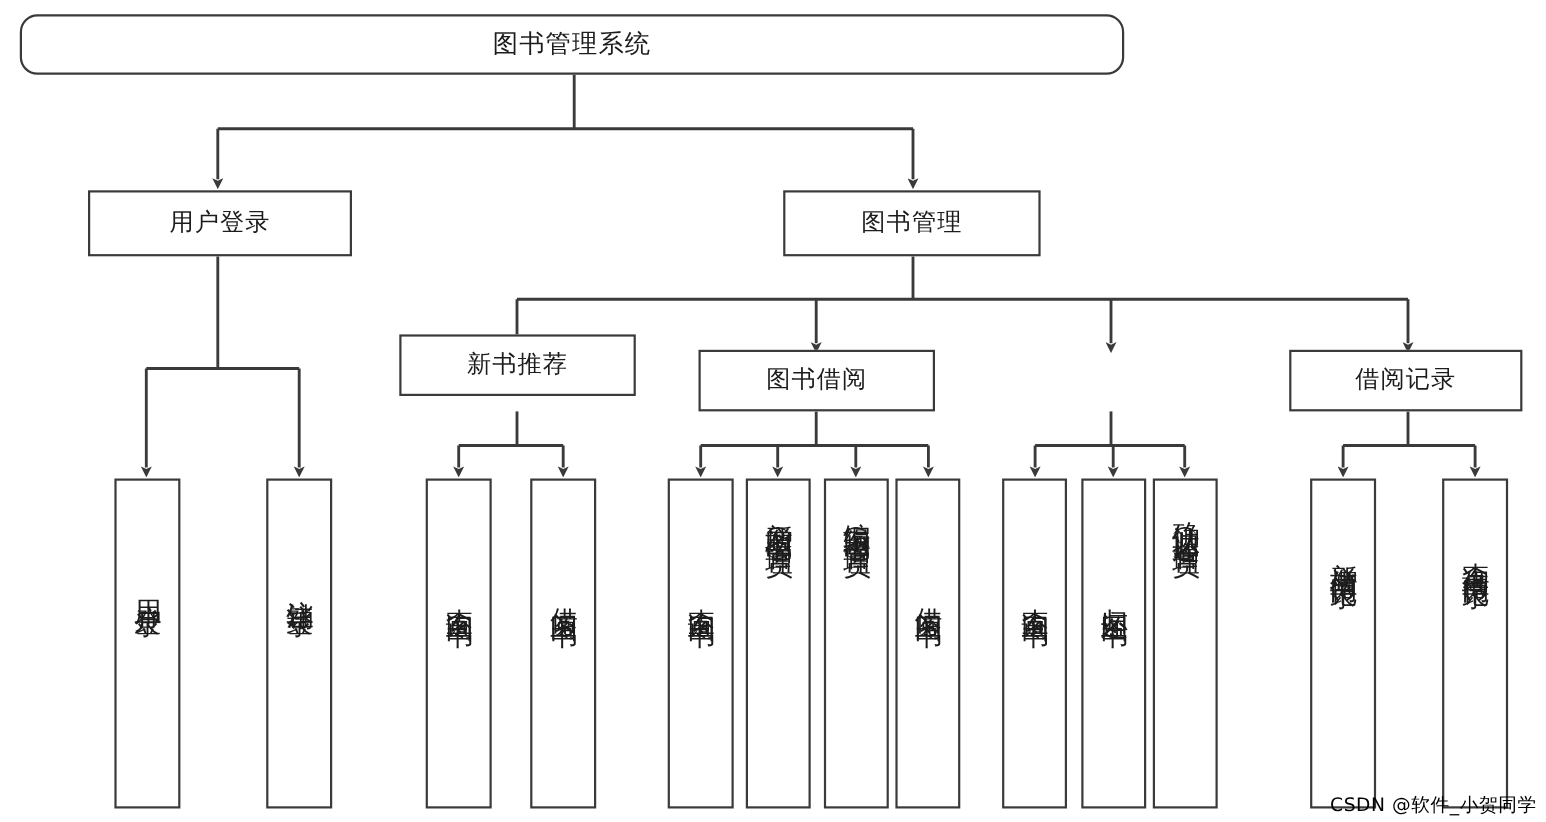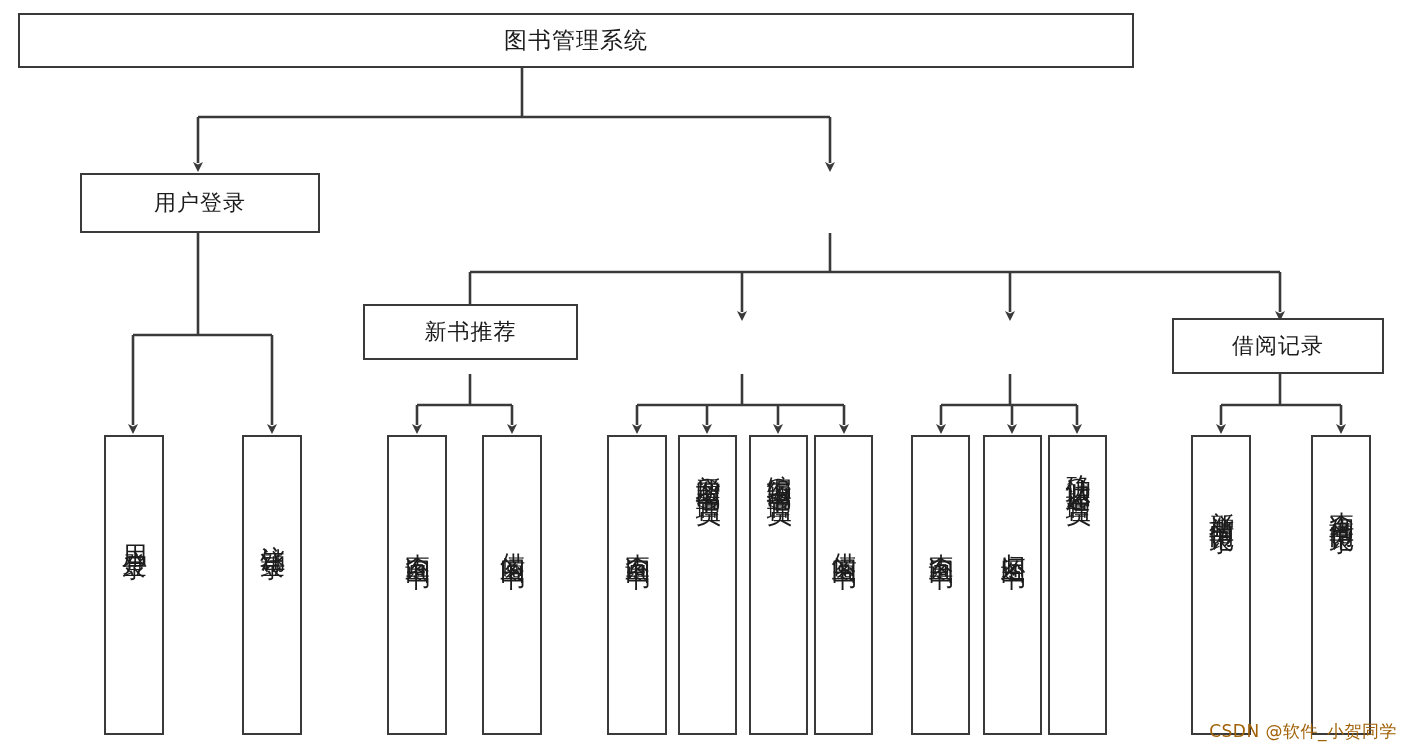--- a/index.html
+++ b/index.html
@@ -51,21 +51,21 @@
   }
   .node.vert.mid .label{ margin-top:78px; }
   .node.vert.midshort .label{ margin-top:86px; }
   .node.vert.long .label{ margin-top:8px; }
   .node.vert.recs .label{ margin-top:44px; }
 
   #watermark{
     position:absolute;
     right:8px;bottom:4px;
     font-size:17px;
-    color:#a16207;
+    color:#000000;
     letter-spacing:0.5px;
     white-space:nowrap;
     user-select:none;
   }
 </style>
 </head>
 <body>
 
 <div id="canvas">
 
@@ -115,30 +115,36 @@
       <path d="M1012,405 L1012,425" marker-end="url(#arrow)"></path>
       <path d="M1077,405 L1077,425" marker-end="url(#arrow)"></path>
 
       <path d="M1280,374 L1280,405"></path>
       <path d="M1221,405 L1341,405"></path>
       <path d="M1221,405 L1221,425" marker-end="url(#arrow)"></path>
       <path d="M1341,405 L1341,425" marker-end="url(#arrow)"></path>
     </g>
   </svg>
 
-  <div class="node horiz root" style="left:18px;top:13px;width:1116px;height:55px;">
+  <div class="node horiz root" style="left:18px;top:13px;width:1004px;height:55px;border-radius:16px;">
     <span class="label">图书管理系统</span>
   </div>
 
   <div class="node horiz" style="left:80px;top:173px;width:240px;height:60px;">
     <span class="label">用户登录</span>
   </div>
+  <div class="node horiz" style="left:712px;top:173px;width:234px;height:60px;">
+    <span class="label">图书管理</span>
+  </div>
 
   <div class="node horiz" style="left:363px;top:304px;width:215px;height:56px;">
     <span class="label">新书推荐</span>
+  </div>
+  <div class="node horiz" style="left:635px;top:318px;width:215px;height:56px;">
+    <span class="label">图书借阅</span>
   </div>
   <div class="node horiz" style="left:1172px;top:318px;width:212px;height:56px;">
     <span class="label">借阅记录</span>
   </div>
 
   <div class="node vert mid" style="left:104px;top:435px;width:60px;height:300px;">
     <span class="label">用户登录</span>
   </div>
   <div class="node vert mid" style="left:242px;top:435px;width:60px;height:300px;">
     <span class="label">注销登录</span>

